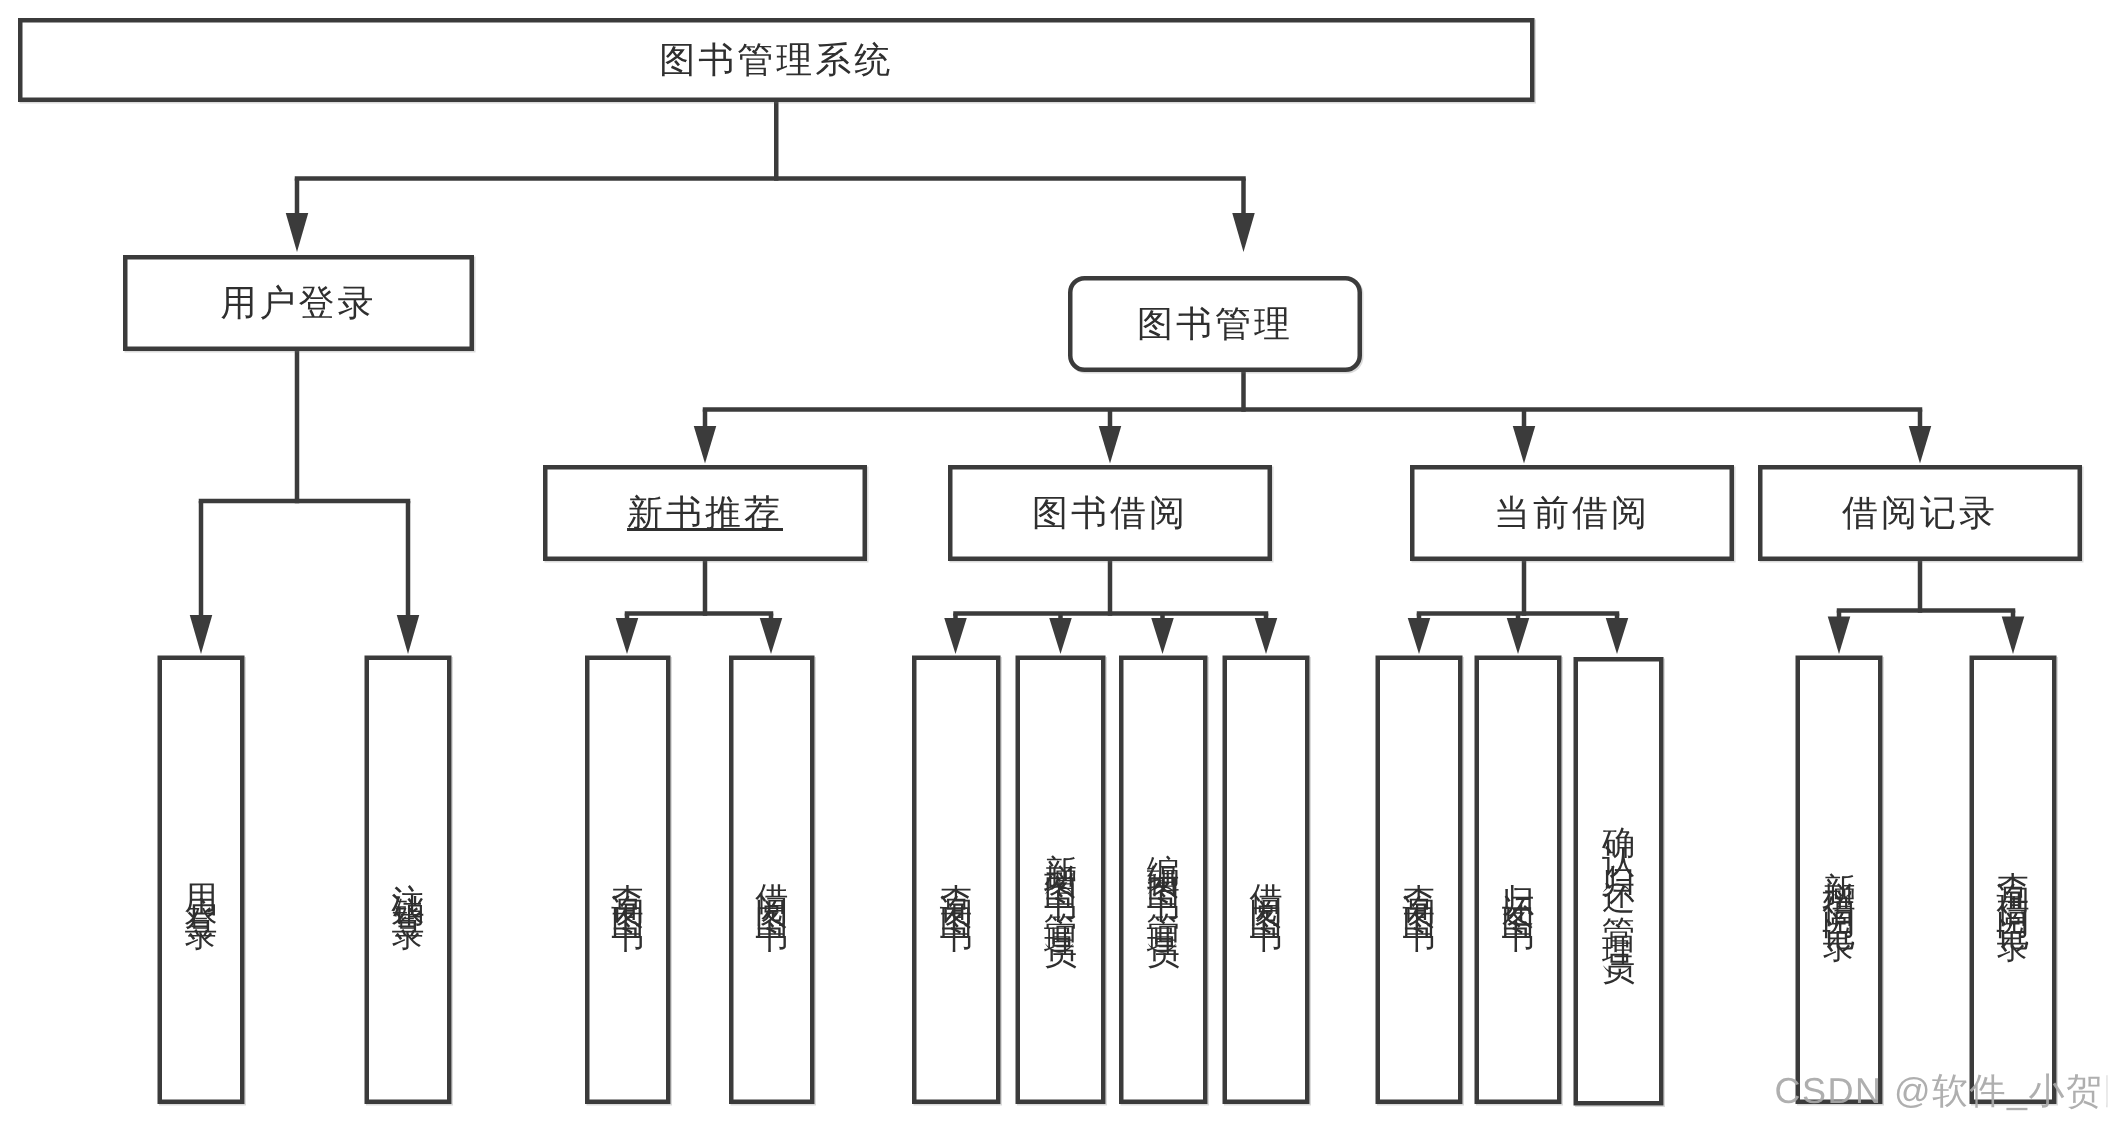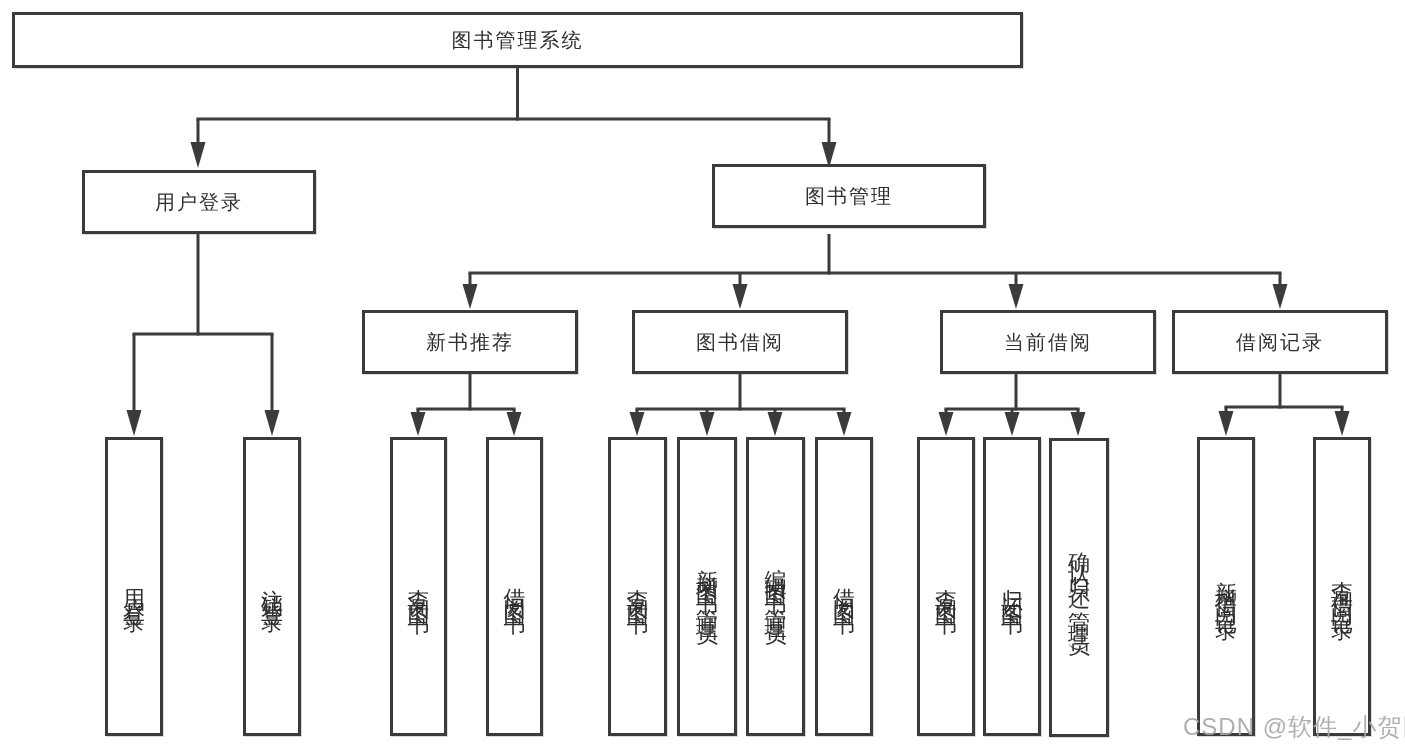--- a/index.html
+++ b/index.html
@@ -29,21 +29,21 @@
     border: 3px solid #3b3b3b;
     background: #ffffff;
     display: flex;
     align-items: center;
     justify-content: center;
     color: #2f2f2f;
     z-index: 2;
     box-shadow: 1px 1px 0 rgba(110,110,110,0.25);
   }
   .hbox {
-    font-size: 20px;
+    font-size: 24px;
     letter-spacing: 2px;
     white-space: nowrap;
   }
   .vbox {
     writing-mode: vertical-rl;
     text-orientation: mixed;
     font-size: 22px;
     letter-spacing: 8px;
     line-height: 1;
   }
@@ -125,23 +125,23 @@
     <line x1="1224.5" y1="407" x2="1343.5" y2="407"></line>
     <line x1="1226" y1="407" x2="1226" y2="413"></line>
     <line x1="1342" y1="407" x2="1342" y2="413"></line>
     <polygon points="1218.5,411 1233.5,411 1226,436" stroke="none"></polygon>
     <polygon points="1334.5,411 1349.5,411 1342,436" stroke="none"></polygon>
   </svg>
 
   <div class="box hbox" style="left:12px; top:12px; width:1011px; height:56px;">图书管理系统</div>
 
   <div class="box hbox" style="left:82px; top:170px; width:234px; height:64px;">用户登录</div>
-  <div class="box hbox" style="left:712px; top:164px; width:274px; height:64px;">图书管理</div>
+  <div class="box hbox" style="left:712px; top:184px; width:196px; height:64px;border-radius:11px;">图书管理</div>
 
-  <div class="box hbox" style="left:362px; top:310px; width:216px; height:64px;">新书推荐</div>
+  <div class="box hbox" style="left:362px; top:310px; width:216px; height:64px;text-decoration:underline;">新书推荐</div>
   <div class="box hbox" style="left:632px; top:310px; width:216px; height:64px;">图书借阅</div>
   <div class="box hbox" style="left:940px; top:310px; width:216px; height:64px;">当前借阅</div>
   <div class="box hbox" style="left:1172px; top:310px; width:216px; height:64px;">借阅记录</div>
 
   <div class="box vbox" style="left:105px; top:437px; width:58px; height:299px;">用户登录</div>
   <div class="box vbox" style="left:243px; top:437px; width:58px; height:299px;">注销登录</div>
 
   <div class="box vbox" style="left:390px; top:437px; width:57px; height:299px;">查询图书</div>
   <div class="box vbox" style="left:486px; top:437px; width:57px; height:299px;">借阅图书</div>
 

